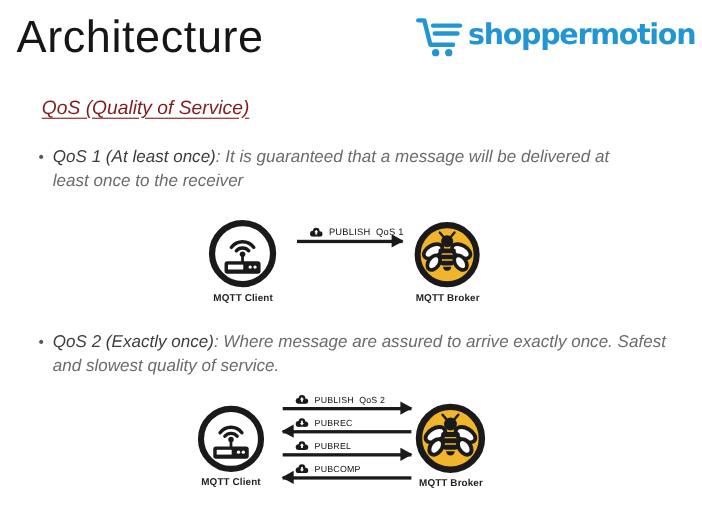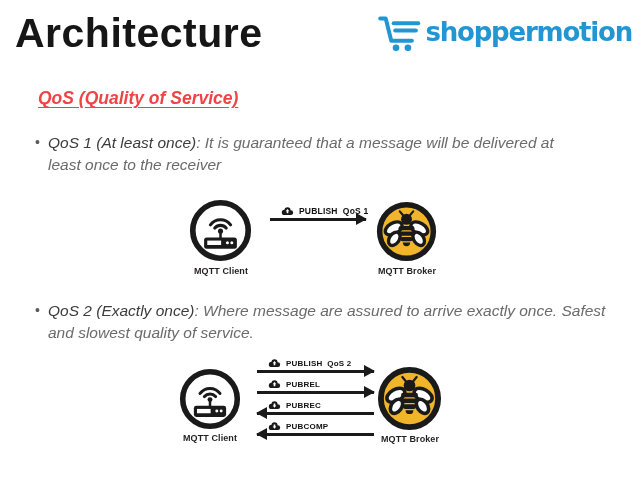--- a/index.html
+++ b/index.html
@@ -3,34 +3,34 @@
 <meta charset="utf-8">
 <style>
   html,body{margin:0;padding:0;background:#fff;}
   .slide{
     position:relative;width:638px;height:479px;background:#ffffff;overflow:hidden;
     font-family:"Liberation Sans",sans-serif;
   }
   
   .title{
     position:absolute;left:15px;top:10px;margin:0;
-    font-size:41px;font-weight:700;letter-spacing:0.5px;color:#161616;
+    font-size:41px;font-weight:400;letter-spacing:0.5px;color:#161616;
   }
   .logo{
     position:absolute;right:6px;top:10px;display:flex;align-items:center;gap:2px;
   }
   .logo svg{width:46px;height:44px;display:block;}
   .logo-text{
     font-family:"DejaVu Sans",sans-serif;font-size:26px;font-weight:bold;
     color:#2196d3;letter-spacing:-1.2px;
   }
   
   .section-heading{
     position:absolute;left:38px;top:88px;margin:0;
-    font-size:17.5px;font-style:italic;font-weight:bold;color:#ef4444;
+    font-size:17.5px;font-style:italic;font-weight:normal;color:#7f1d1d;
     text-decoration:underline;text-underline-offset:3px;
   }
   
   .bullet{
     position:absolute;left:35px;padding-left:13px;
     font-size:15.5px;font-style:italic;line-height:21.5px;color:#6b6b6e;
   }
   .bullet .marker{position:absolute;left:0;top:0;color:#58585a;font-style:normal;font-size:14px;}
   .bullet .term{font-weight:normal;color:#3d3d3f;}
   .bullet-1{top:132px;width:512px;}
@@ -42,21 +42,21 @@
     position:absolute;font-size:9px;color:#231f20;text-align:center;
     font-family:"Liberation Sans",sans-serif;letter-spacing:0.1px;font-weight:bold;
   }
   
   .messages{position:absolute;}
   .msg-row{position:relative;}
   .m1 .msg-row{margin-bottom:13px;}
   .m2 .msg-row{margin-bottom:6px;}
   .msg-label{
     display:flex;align-items:center;gap:5px;padding-left:11px;margin-bottom:2px;
-    font-size:8.5px;font-weight:bold;color:#111;white-space:pre;letter-spacing:0.2px;
+    font-size:8.5px;font-weight:normal;color:#111;white-space:pre;letter-spacing:0.2px;
   }
   .m1 .msg-label{height:11px;}
   .m2 .msg-label{height:10px;font-size:8px;}
   .cloud{display:inline-block;}
   .cloud svg{width:13px;height:10px;display:block;}
   .msg-arrow{position:relative;height:3px;background:#1a1a1a;}
   .msg-arrow.right::after{
     content:'';position:absolute;right:-1px;top:-5px;width:0;height:0;
     border-left:11px solid #1a1a1a;border-top:6.5px solid transparent;border-bottom:6.5px solid transparent;
   }
@@ -182,39 +182,39 @@
 
       <div class="msg-row">
         <div class="msg-label">
           <span class="cloud"><svg viewBox="0 0 64 46">
               <g fill="#1a1a1a">
                 <circle cx="17" cy="30" r="13"></circle>
                 <circle cx="32" cy="19" r="15"></circle>
                 <circle cx="48" cy="31" r="12"></circle>
                 <rect x="15" y="27" width="36" height="16" rx="8"></rect>
               </g>
+              <path d="M32 37 l9 -11 h-5 v-10 h-8 v10 h-5 z" fill="#ffffff"></path>
+            </svg></span><span class="msg-text">PUBREC</span>
+        </div>
+        <div class="msg-arrow left"></div>
+      </div>
+
+      <div class="msg-row">
+        <div class="msg-label">
+          <span class="cloud"><svg viewBox="0 0 64 46">
+              <g fill="#1a1a1a">
+                <circle cx="17" cy="30" r="13"></circle>
+                <circle cx="32" cy="19" r="15"></circle>
+                <circle cx="48" cy="31" r="12"></circle>
+                <rect x="15" y="27" width="36" height="16" rx="8"></rect>
+              </g>
               <path d="M32 13 l9 11 h-5 v10 h-8 v-10 h-5 z" fill="#ffffff"></path>
             </svg></span><span class="msg-text">PUBREL</span>
         </div>
         <div class="msg-arrow right"></div>
-      </div>
-
-      <div class="msg-row">
-        <div class="msg-label">
-          <span class="cloud"><svg viewBox="0 0 64 46">
-              <g fill="#1a1a1a">
-                <circle cx="17" cy="30" r="13"></circle>
-                <circle cx="32" cy="19" r="15"></circle>
-                <circle cx="48" cy="31" r="12"></circle>
-                <rect x="15" y="27" width="36" height="16" rx="8"></rect>
-              </g>
-              <path d="M32 37 l9 -11 h-5 v-10 h-8 v10 h-5 z" fill="#ffffff"></path>
-            </svg></span><span class="msg-text">PUBREC</span>
-        </div>
-        <div class="msg-arrow left"></div>
       </div>
 
       <div class="msg-row">
         <div class="msg-label">
           <span class="cloud"><svg viewBox="0 0 64 46">
               <g fill="#1a1a1a">
                 <circle cx="17" cy="30" r="13"></circle>
                 <circle cx="32" cy="19" r="15"></circle>
                 <circle cx="48" cy="31" r="12"></circle>
                 <rect x="15" y="27" width="36" height="16" rx="8"></rect>

